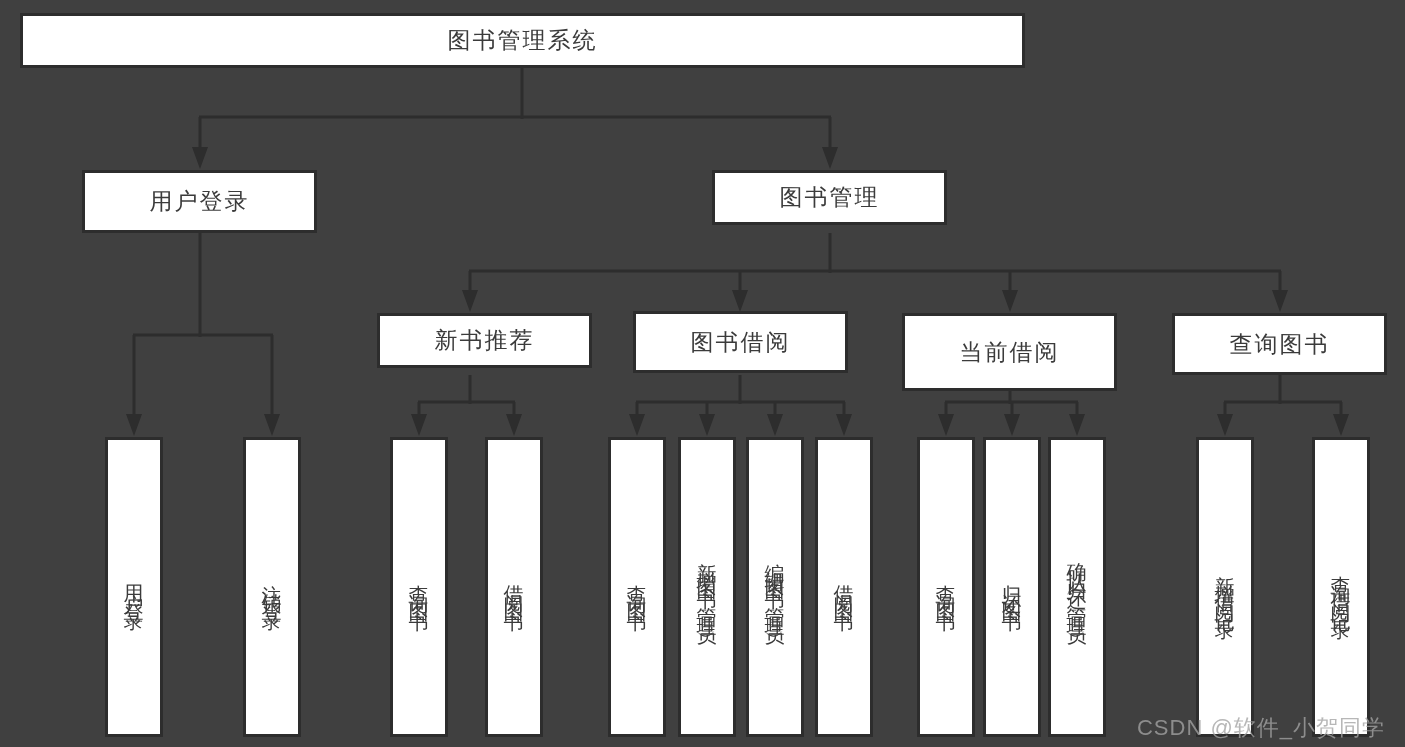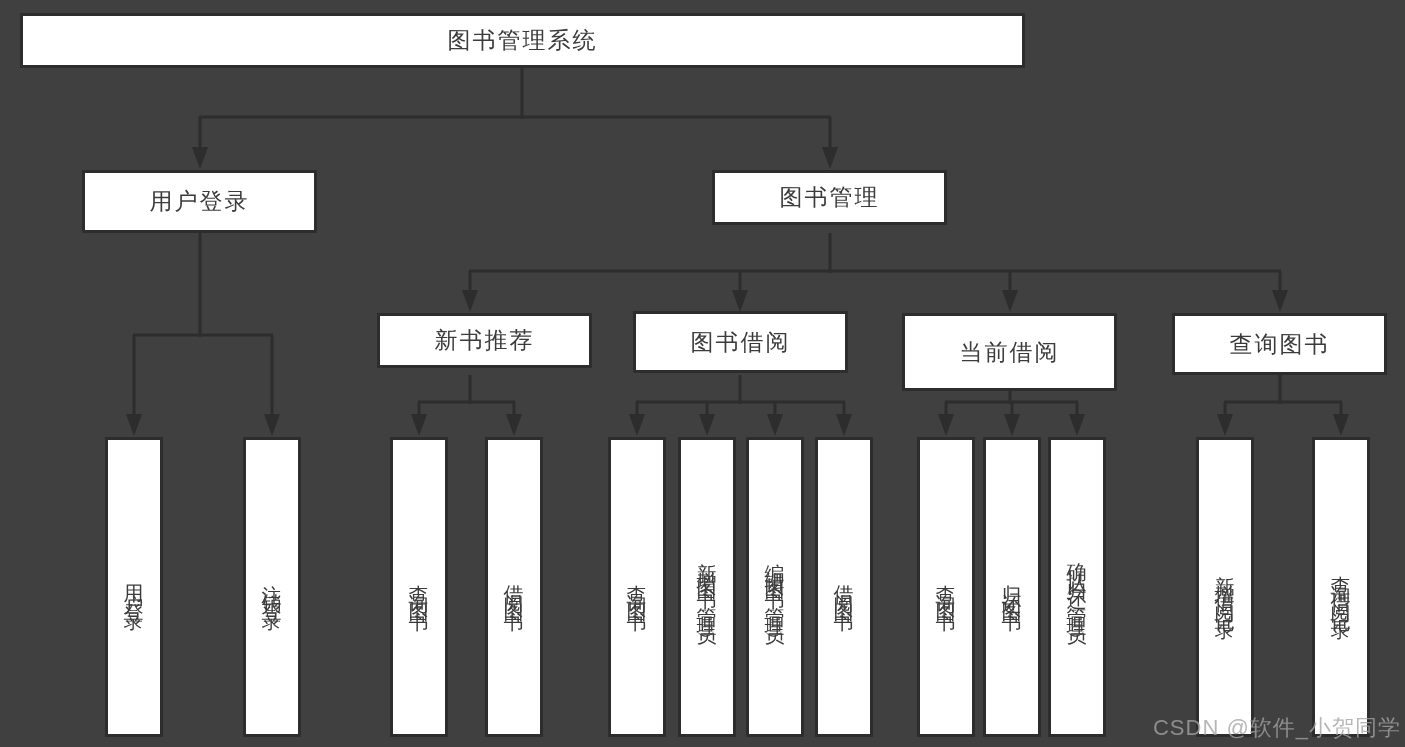--- a/index.html
+++ b/index.html
@@ -44,21 +44,21 @@
     text-orientation: mixed;
     font-size: 20px;
     letter-spacing: 9px;
     line-height: 1;
   }
   .v-node .lbl {
     display: block;
   }
   .watermark {
     position: absolute;
-    right: 4px;
+    right: 20px;
     bottom: 4px;
     z-index: 3;
     font-size: 22px;
     letter-spacing: 1px;
     color: rgba(163, 163, 163, 0.78);
     white-space: nowrap;
   }
 </style>
 </head>
 <body>

